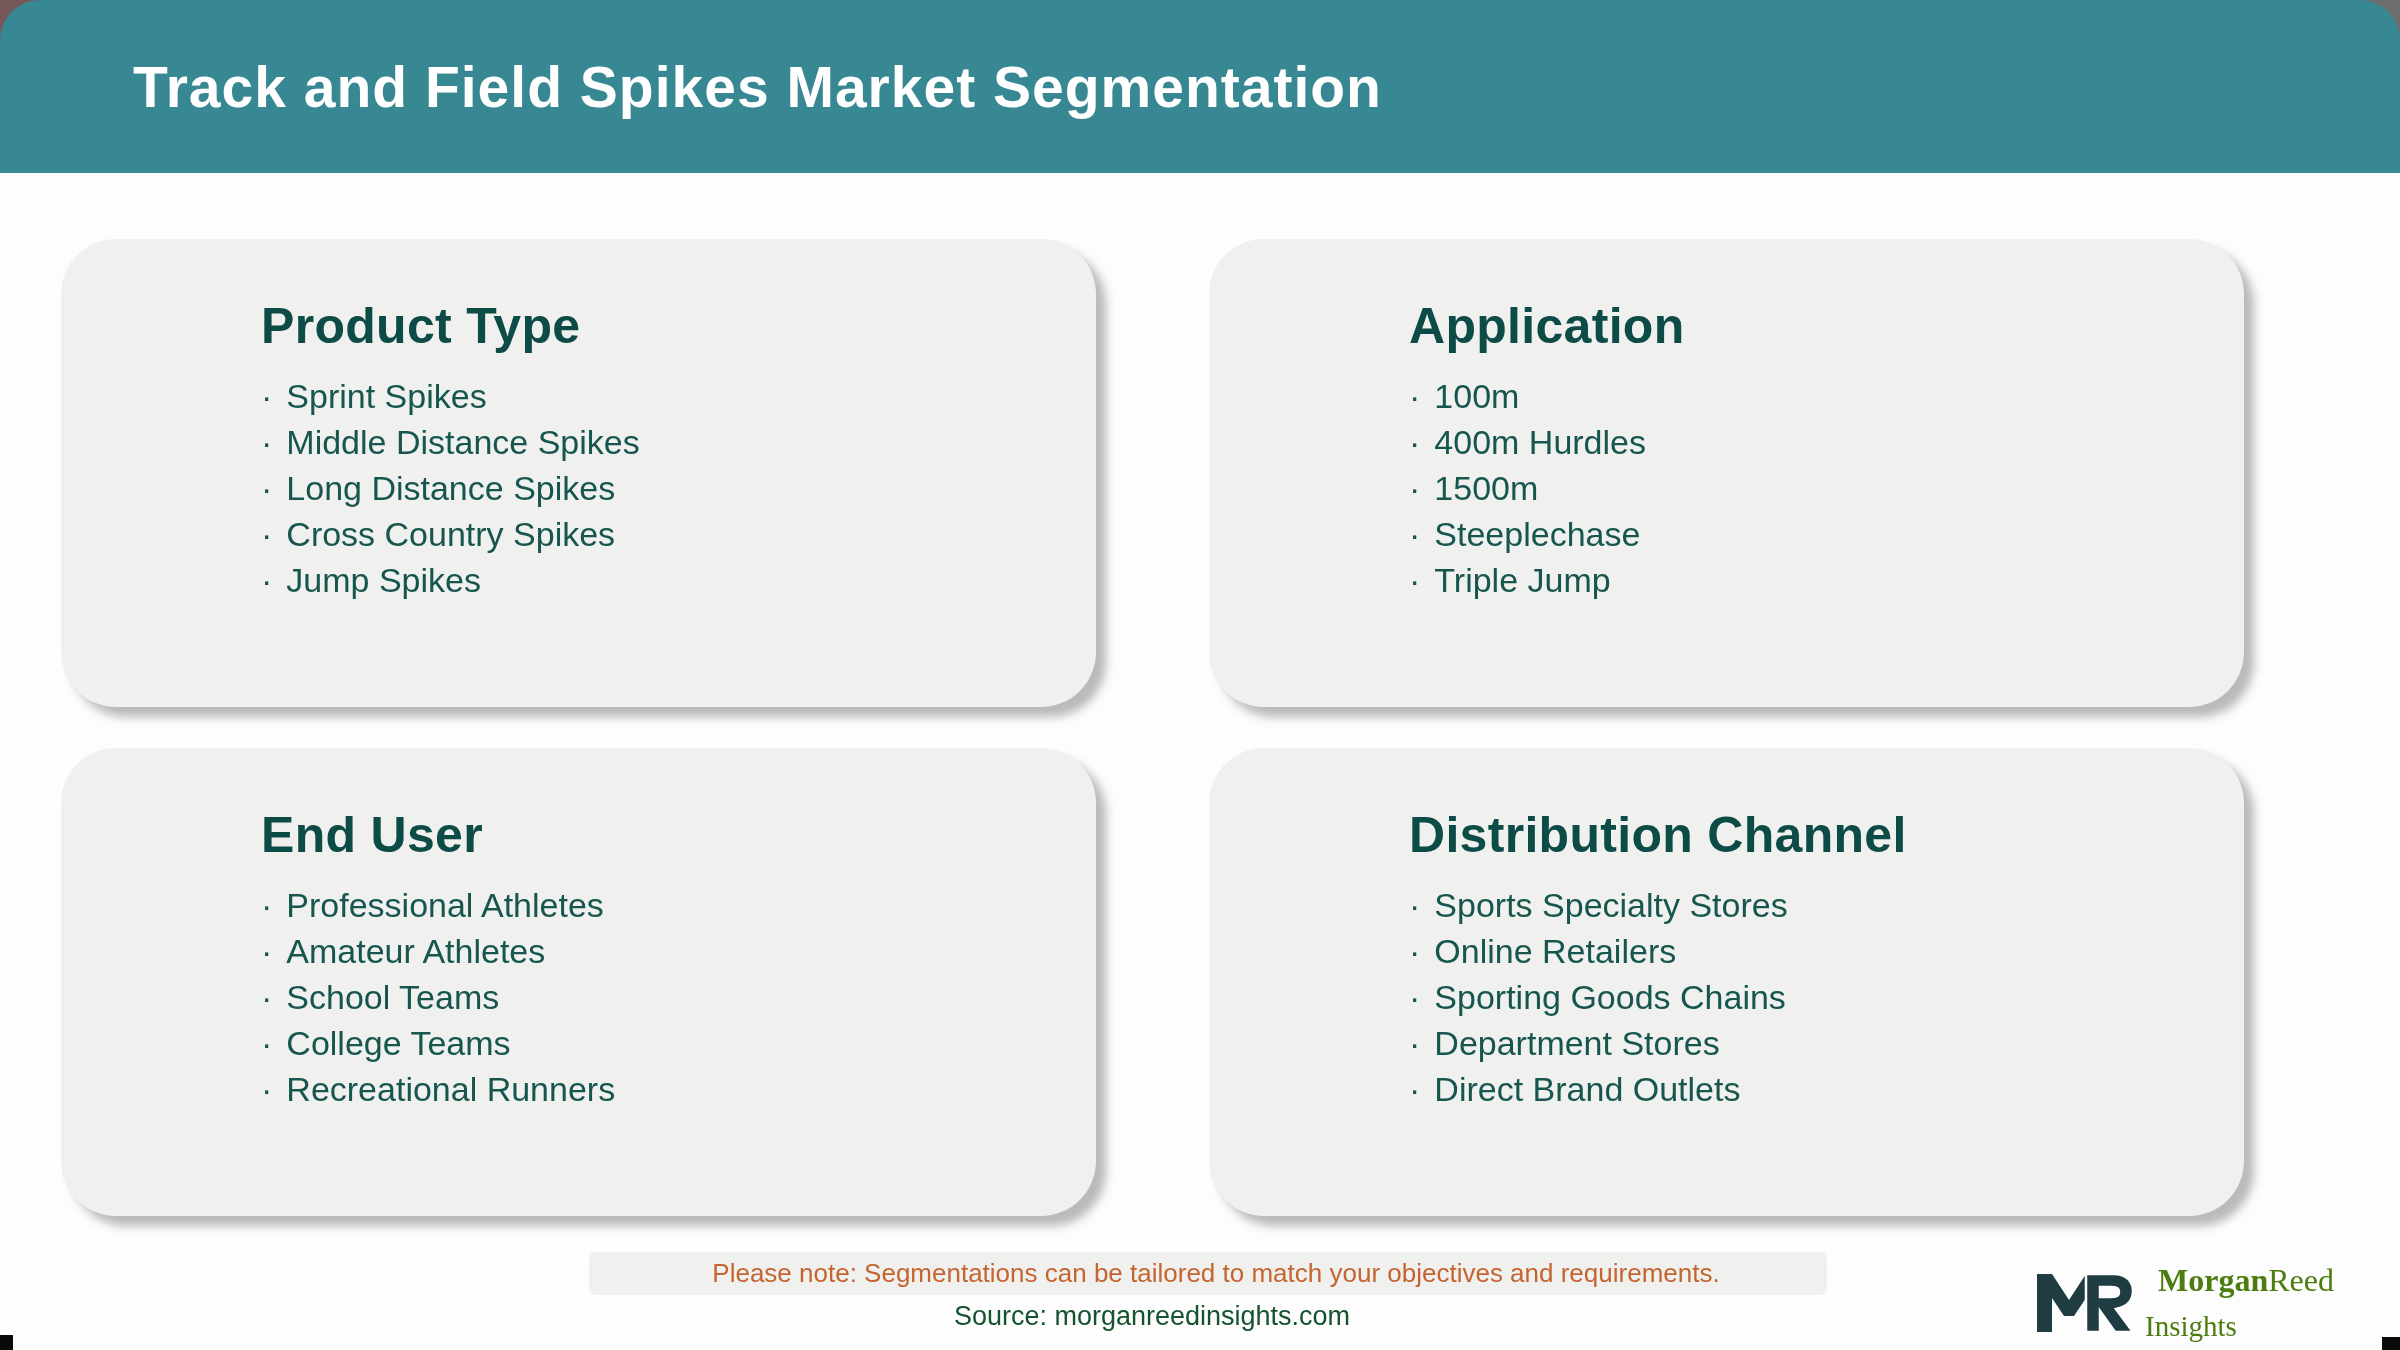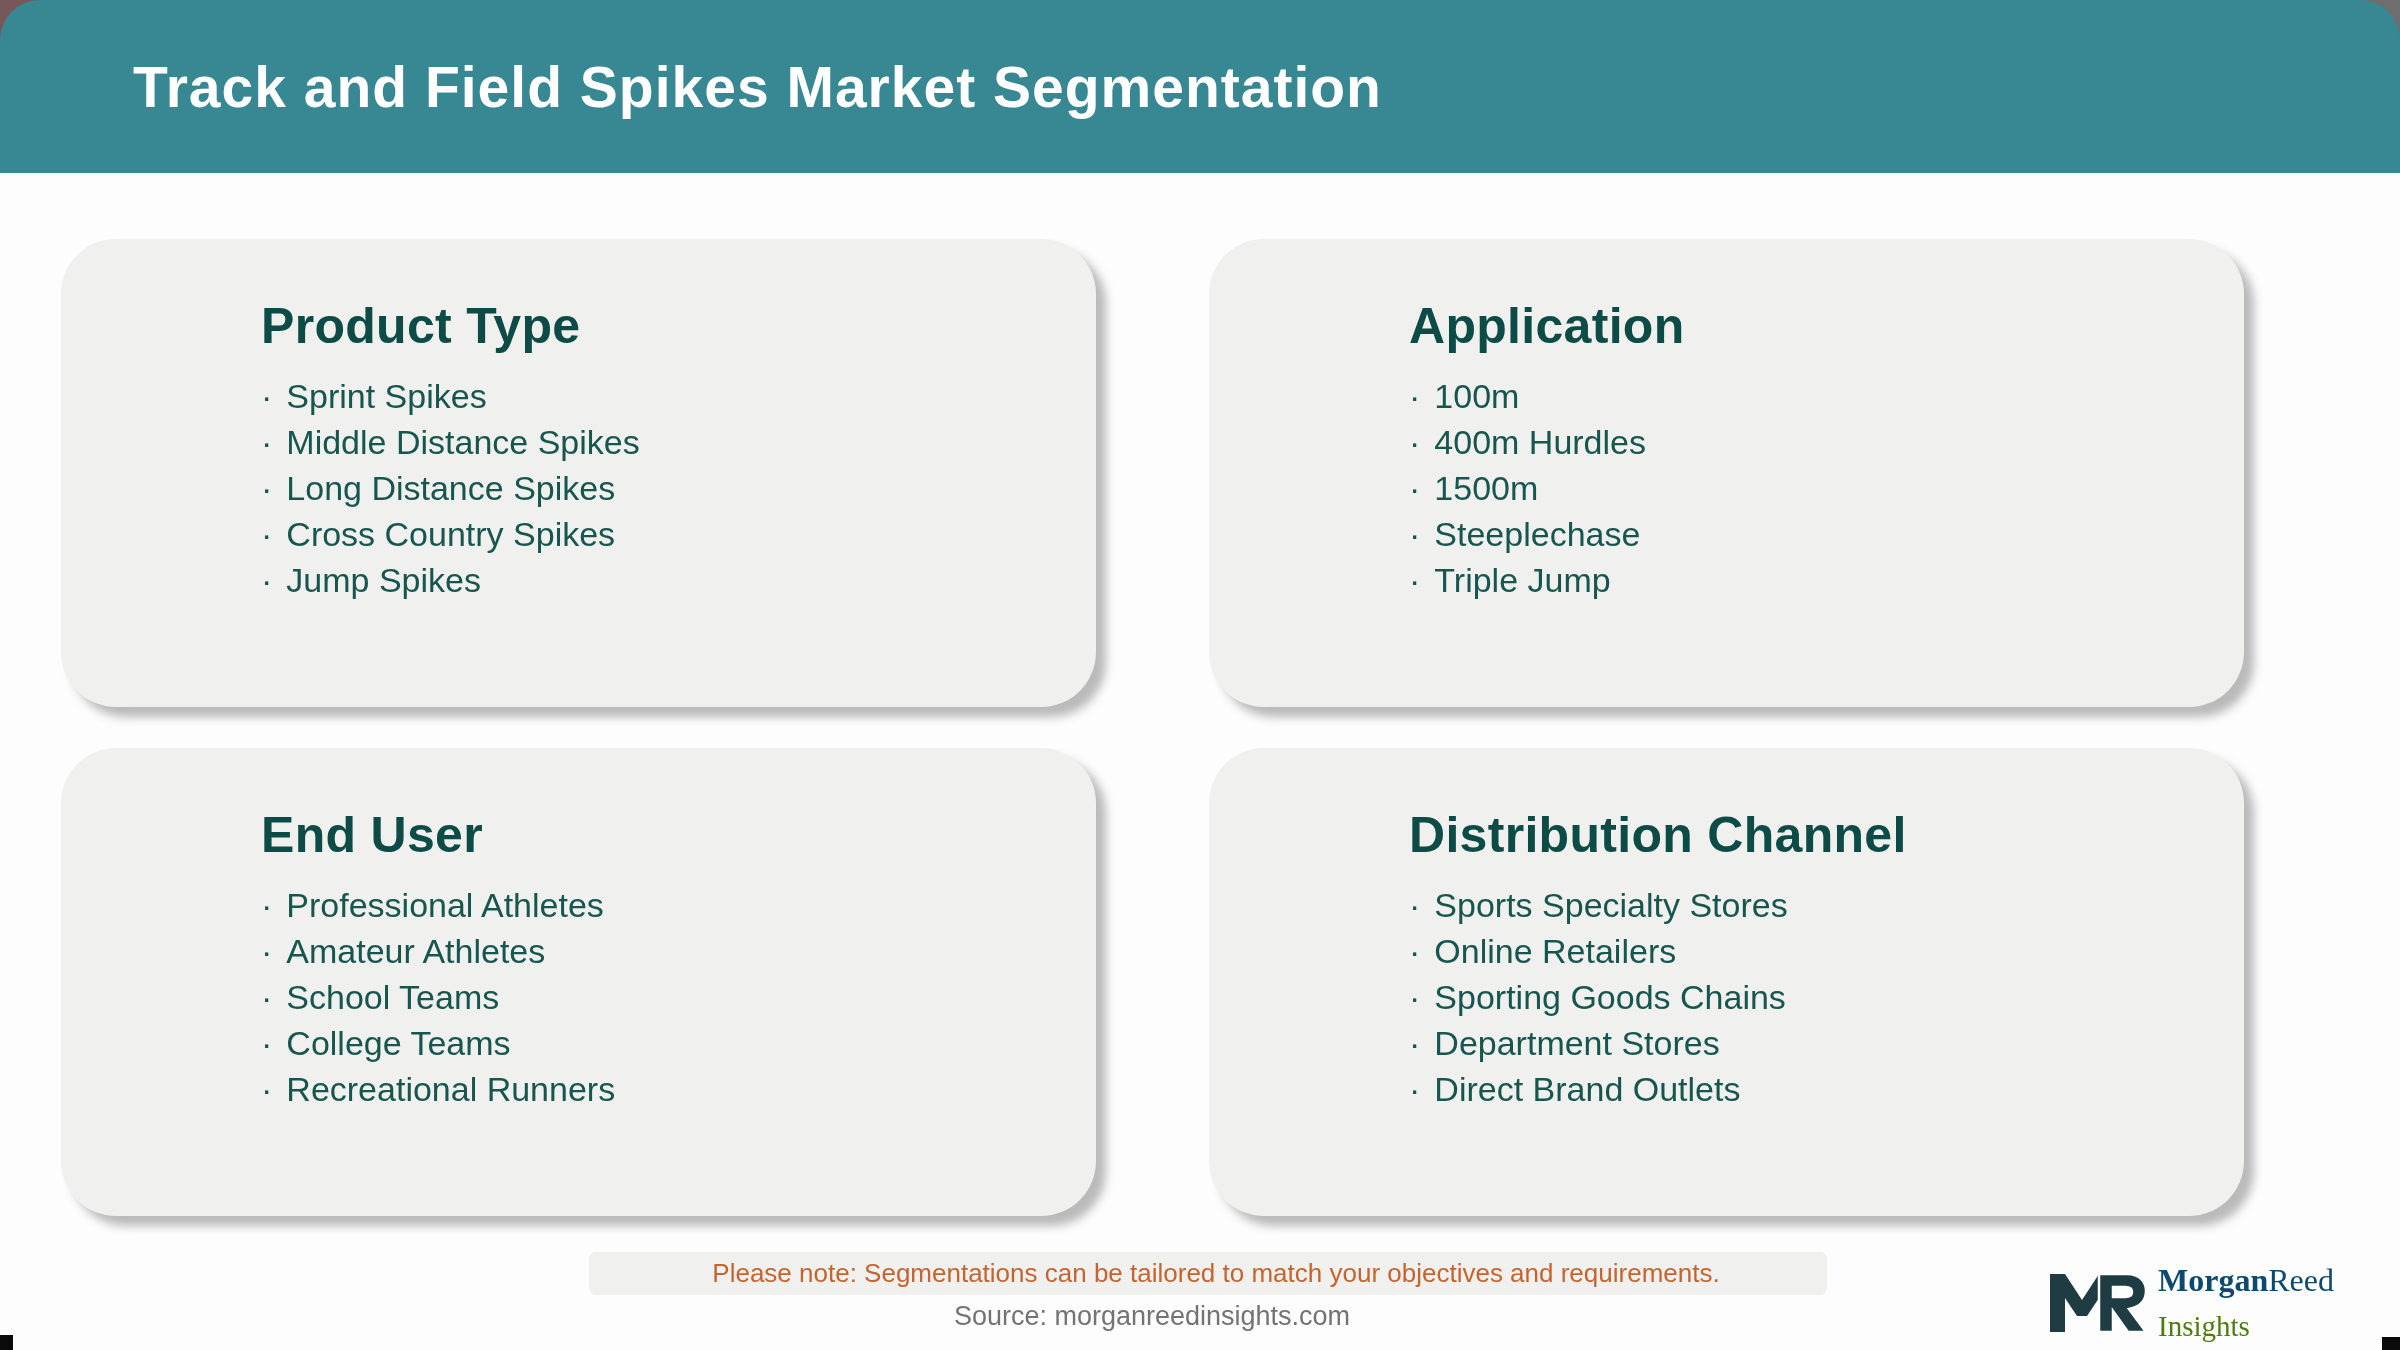--- a/index.html
+++ b/index.html
@@ -115,43 +115,44 @@
     font-size: 26px;
     white-space: nowrap;
   }
 
   .source-text {
     position: absolute;
     left: 0;
     top: 1301px;
     width: 2304px;
     text-align: center;
-    color: #737373;
+    color: #14532d;
     font-size: 27px;
     z-index: 1;
   }
 
   
   .brand-logo {
     position: absolute;
     right: 66px;
     top: 1264px;
     display: flex;
     align-items: center;
     gap: 12px;
     z-index: 2;
   }
   .logo-text {
     font-family: "Liberation Serif", serif;
     line-height: 1;
   }
   .logo-line1 {
     font-size: 32px;
-    color: #0c4a6e;
-    white-space: nowrap;
+    color: #4d7c0f;
+    white-space: nowrap;
+    margin-left: 13px;
   }
   .logo-line1 .bold { font-weight: 700; }
   .logo-line2 {
     font-size: 29px;
     color: #4d7c0f;
     margin-top: 16px;
   }
 
   
   .mark {

